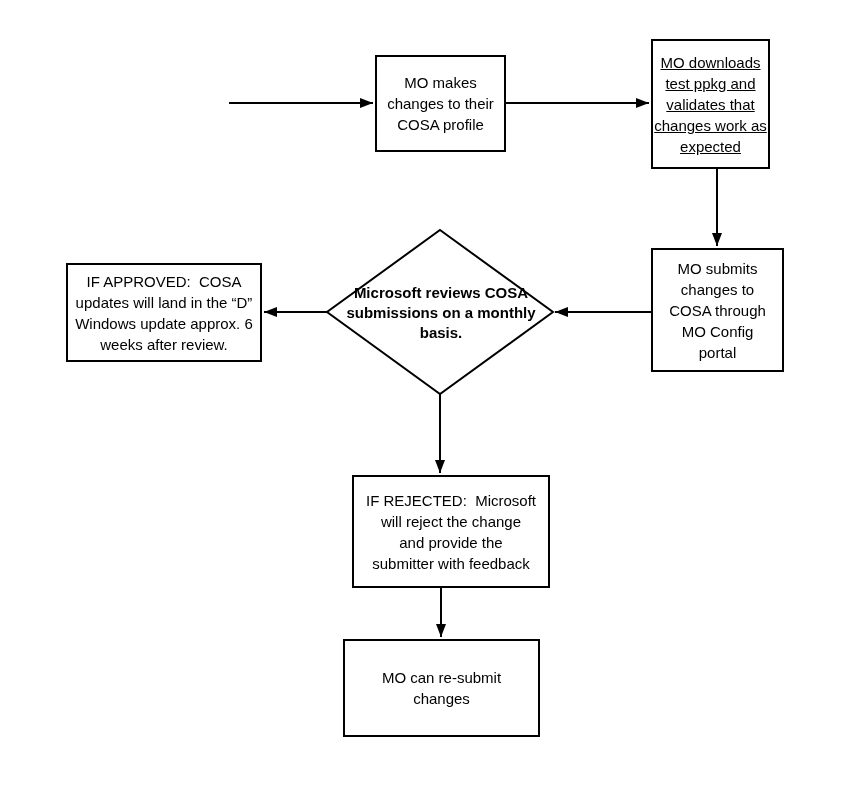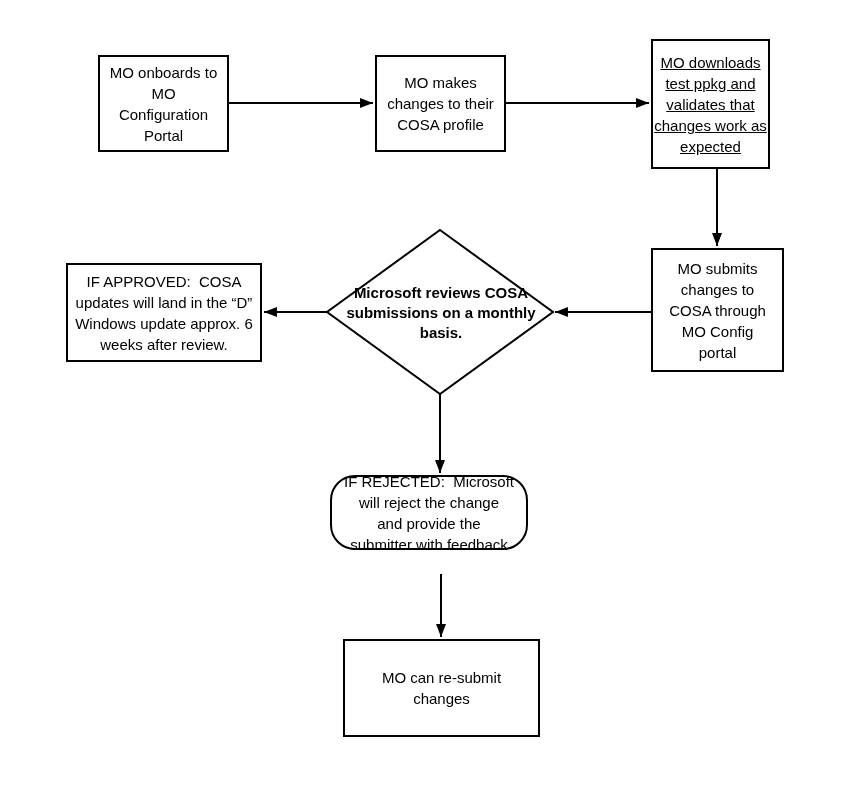--- a/index.html
+++ b/index.html
@@ -48,21 +48,21 @@
   .diamond-label .node-label {
     line-height: 1.35;
     font-weight: bold;
   }
   
   #node-onboard        { left:  98px; top:  55px; width: 131px; height:  97px; }
   #node-make-changes   { left: 375px; top:  55px; width: 131px; height:  97px; text-align: center; }
   #node-download-test  { left: 651px; top:  39px; width: 119px; height: 130px; text-decoration: underline; }
   #node-submit         { left: 651px; top: 248px; width: 133px; height: 124px; }
   #node-approved       { left:  66px; top: 263px; width: 196px; height:  99px; }
-  #node-rejected       { left: 330px; top: 475px; width: 198px; height:  75px; border-radius: 25px; }
+  #node-rejected       { left: 352px; top: 475px; width: 198px; height:  113px; }
   #node-resubmit       { left: 343px; top: 639px; width: 197px; height:  98px; }
   #label-review        { left: 345px; top: 278px; width: 192px; height:  70px; }
 </style>
 </head>
 <body>
 
 <div class="canvas">
 
   <svg class="connector-layer" width="848" height="792" viewBox="0 0 848 792" xmlns="http://www.w3.org/2000/svg">
     <defs>
@@ -75,26 +75,20 @@
     <line x1="506" y1="103" x2="649" y2="103" stroke="#000000" stroke-width="2" marker-end="url(#arrowhead)"></line>
     <line x1="717" y1="169" x2="717" y2="246" stroke="#000000" stroke-width="2" marker-end="url(#arrowhead)"></line>
     <line x1="651" y1="312" x2="555" y2="312" stroke="#000000" stroke-width="2" marker-end="url(#arrowhead)"></line>
     <line x1="327" y1="312" x2="264" y2="312" stroke="#000000" stroke-width="2" marker-end="url(#arrowhead)"></line>
     <line x1="440" y1="394" x2="440" y2="473" stroke="#000000" stroke-width="2" marker-end="url(#arrowhead)"></line>
     <line x1="441" y1="574" x2="441" y2="637" stroke="#000000" stroke-width="2" marker-end="url(#arrowhead)"></line>
 
     <polygon points="440,230 553,312 440,394 327,312" fill="#ffffff" stroke="#000000" stroke-width="2"></polygon>
   </svg>
 
-  <div class="node" id="node-onboard">
-    <span class="node-label">MO onboards to
-MO
-Configuration
-Portal</span>
-  </div>
 
   <div class="node" id="node-make-changes">
     <span class="node-label">MO makes
 changes to their
 COSA profile</span>
   </div>
 
   <div class="node" id="node-download-test">
     <span class="node-label">MO downloads
 test ppkg and

